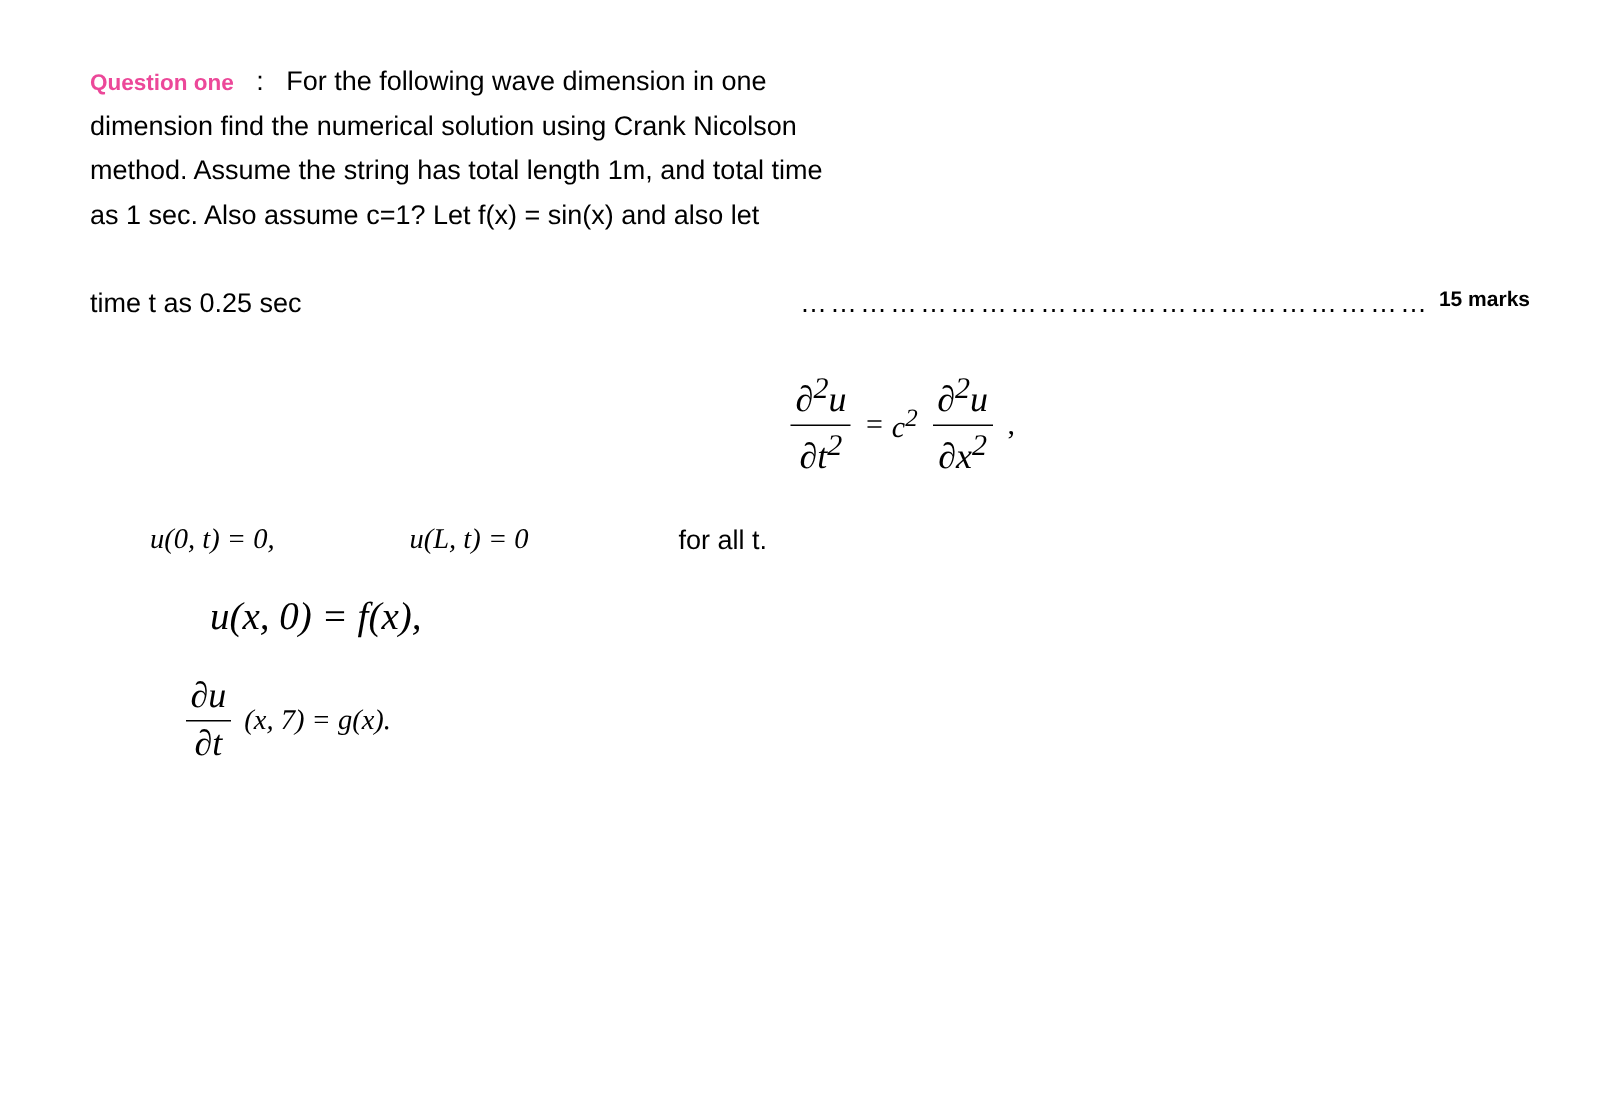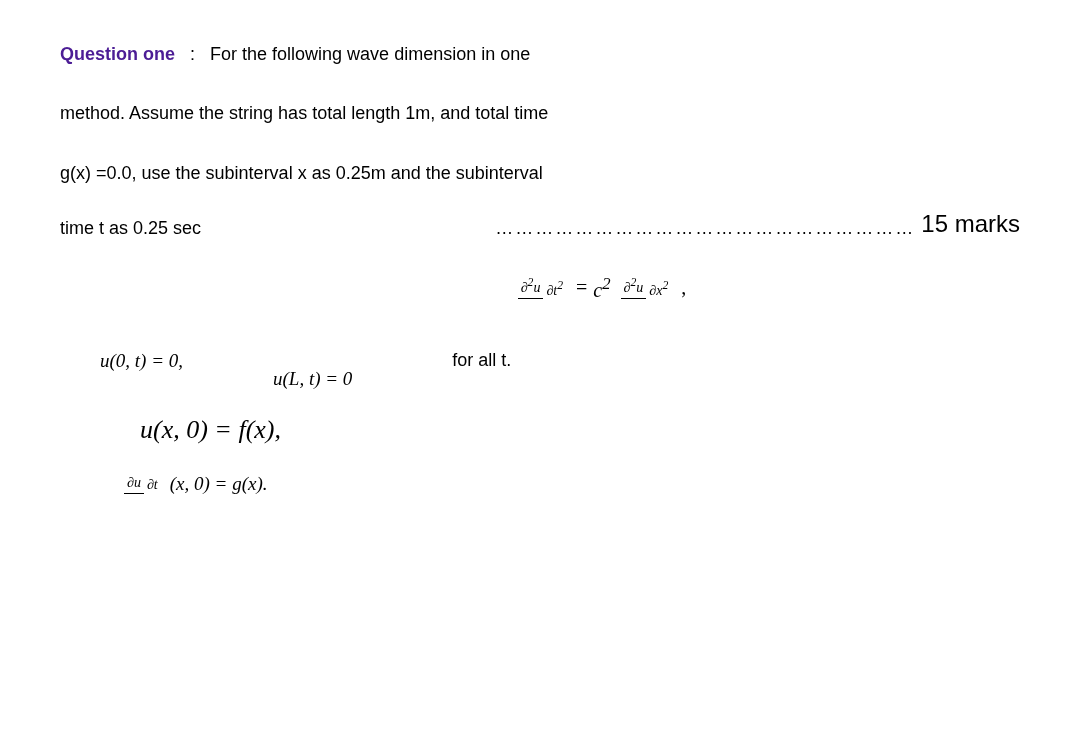--- a/index.html
+++ b/index.html
@@ -22,55 +22,56 @@
       padding: 40px 60px 40px 60px;
       max-width: 1080px;
     }
 
     .question-block {
       margin-bottom: 30px;
       line-height: 1.6;
     }
 
     .question-label {
-      color: #4c1d95;
-      font-family: Arial, sans-serif;
-      font-size: 18px;
+      color: #ec4899;
+      font-family: Arial, sans-serif;
+      font-size: 15px;
       font-weight: bold;
     }
 
     .question-text {
       font-family: Arial, sans-serif;
       font-size: 18px;
       color: #000;
       line-height: 1.65;
     }
 
     .dots-marks {
       display: flex;
       justify-content: space-between;
-      align-items: flex-end;
-      margin-top: 16px;
+      align-items: flex-start;
+      margin-top: 0;
     }
 
     .dots {
       color: #000;
       letter-spacing: 2px;
       font-family: Arial, sans-serif;
       font-size: 18px;
       flex: 1;
       text-align: right;
       padding-left: 10px;
     }
 
     .marks {
       font-family: Arial, sans-serif;
-      font-size: 24px;
+      font-size: 14px;
       white-space: nowrap;
       margin-left: 6px;
+      font-weight: bold;
     }
 
     .equations-block {
       margin-top: 20px;
       padding-left: 40px;
     }
 
     .wave-equation {
       text-align: center;
       margin: 20px 0 30px 80px;
@@ -91,25 +92,25 @@
     }
 
     .derivative-condition {
       margin: 15px 0 25px 20px;
       font-size: 19px;
     }
 
     
     .math-frac {
       display: inline-flex;
-      flex-direction: row;
+      flex-direction: column;
       align-items: center;
       vertical-align: middle;
       margin: 0 4px;
-      font-size: 14px;
+      font-size: 24px;
     }
 
     .math-frac .numerator {
       border-bottom: 1.5px solid #000;
       padding: 0 3px 2px 3px;
       text-align: center;
     }
 
     .math-frac .denominator {
       padding: 2px 3px 0 3px;
@@ -130,24 +131,24 @@
   </style>
 </head>
 <body>
 
 <div class="page-container">
 
   <div class="question-block">
     <div class="question-text">
       <span class="question-label">Question one</span>
       <span>&nbsp;&nbsp;:&nbsp;&nbsp;&nbsp;</span><span>For the following wave dimension in one</span><br>
+      <span>dimension find the numerical solution using Crank Nicolson</span><br>
+      <span>method.  Assume the string has total length 1m, and total time</span><br>
+      <span>as 1 sec.  Also assume c=1?  Let f(x) = sin(x) and also let</span><br>
       <br>
-      <span>method.  Assume the string has total length 1m, and total time</span><br>
-      <br>
-      <span>g(x) =0.0, use   the subinterval x as 0.25m and the subinterval</span><br>
       <div class="dots-marks">
         <span>time  t as 0.25 sec</span>
         <span class="dots">………………………………………………………</span>
         <span class="marks">15 marks</span>
       </div>
     </div>
   </div>
 
   <div class="equations-block">
 
@@ -173,37 +174,37 @@
           <span class="denominator">
             <span style="font-style:italic;">∂x<sup>2</sup></span>
           </span>
         </span>
         <span style="font-style:normal;">,</span>
       </span>
     </div>
 
     <div class="boundary-conditions">
       <span style="font-style:italic;">u(0, t) = 0,</span>
-      <span style="font-style:italic; margin-left: 20px; margin-top: 36px;">u(L, t) = 0</span>
+      <span style="font-style:italic; margin-left: 20px;">u(L, t) = 0</span>
       <span class="for-all-t" style="margin-left: 30px; font-style: normal;">for all t.</span>
     </div>
 
     <div class="initial-condition">
       <span style="font-style:italic;">u(x, 0) = f(x),</span>
     </div>
 
     <div class="derivative-condition">
       <span class="eq-line" style="display:inline-flex; align-items:center; gap:5px;">
 
         <span class="math-frac">
           <span class="numerator">
             <span style="font-style:italic;">∂u</span>
           </span>
           <span class="denominator">
             <span style="font-style:italic;">∂t</span>
           </span>
         </span>
-        <span style="font-style:italic;">(x, 0) = g(x).</span>
+        <span style="font-style:italic;">(x, 7) = g(x).</span>
       </span>
     </div>
 
   </div>
 </div>
 
 </body></html>

